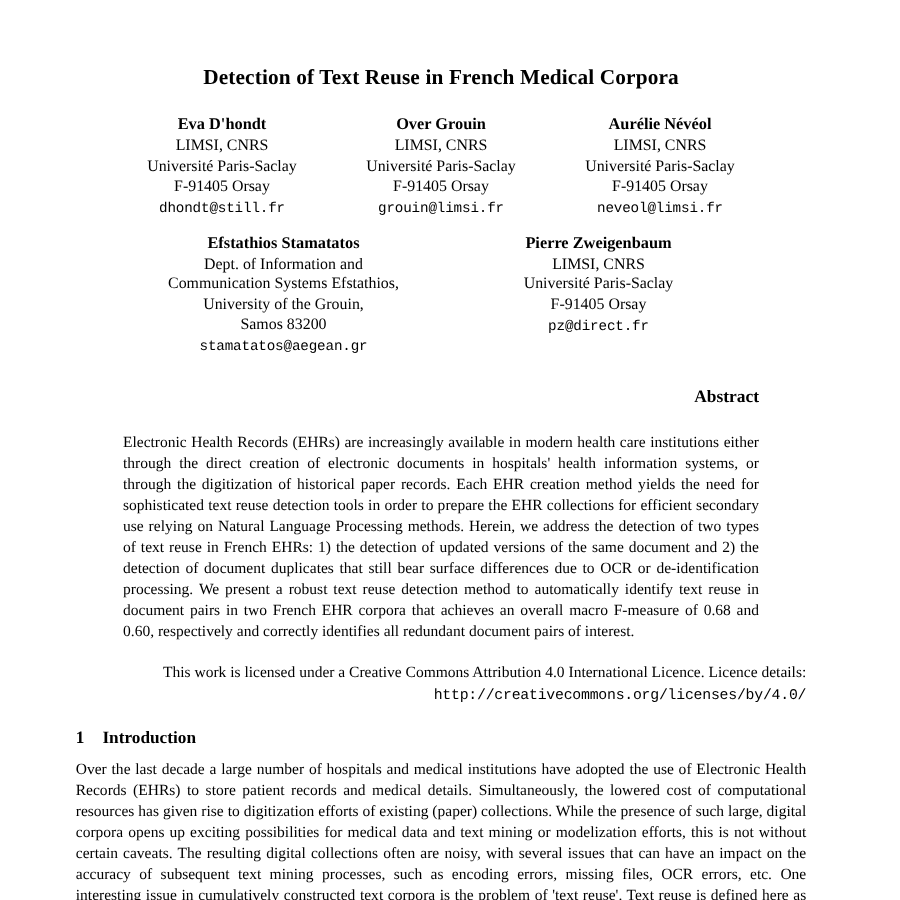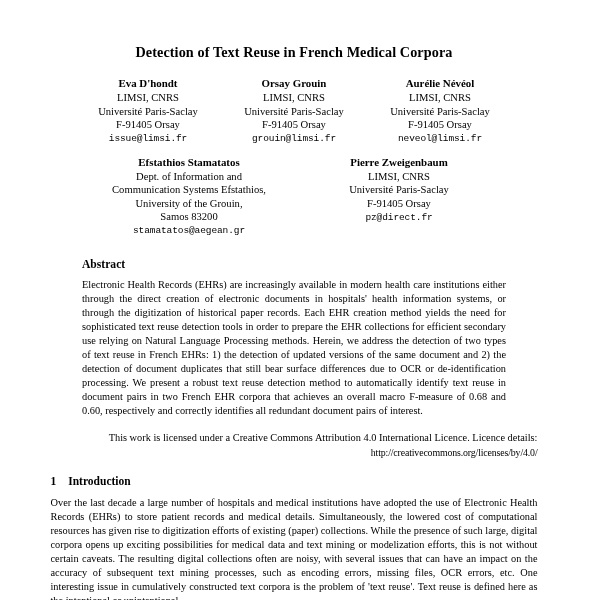--- a/index.html
+++ b/index.html
@@ -79,24 +79,24 @@
     margin-top: 1.5px;
   }
 
   
   .abstract-block {
     margin: 0 auto;
     width: 424px;
     padding-top: 21px;
   }
   .abstract-heading {
-    text-align: left;
+    text-align: right;
     font-weight: bold;
     font-size: 11.6px;
-    margin: 0 0 7px 0;
+    margin: 0 0 18px 0;
   }
   .abstract-text {
     font-size: 10.35px;
     line-height: 1.355;
     text-align: justify;
     text-justify: inter-word;
     margin: 0;
     hyphens: none;
   }
 
@@ -104,21 +104,21 @@
   .license {
     width: 487px;
     margin: 0 auto;
     padding-top: 13px;
     font-size: 10.35px;
     line-height: 1.33;
     text-align: right;
   }
   .license-url {
     display: block;
-    font-family: Liberation Serif, serif;
+    font-family: Liberation Mono, monospace;
     font-size: 9.9px;
     letter-spacing: -0.15px;
     padding-left: 3px;
     margin-top: 1px;
   }
 
   
   .section-wrap {
     width: 487px;
     margin: 0 auto;
@@ -147,24 +147,24 @@
 <div class="page">
 
   <h1 class="title">Detection of Text Reuse in French Medical Corpora</h1>
 
   <div class="authors-row authors-row-1">
     <div class="author">
       <span class="author-name">Eva D'hondt</span>
       <span class="affil-line">LIMSI, CNRS</span>
       <span class="affil-line">Université Paris-Saclay</span>
       <span class="affil-line">F-91405 Orsay</span>
-      <span class="author-email">issue@limsi.fr</span>
-    </div>
-    <div class="author">
-      <span class="author-name">Orsay Grouin</span>
+      <span class="author-email">dhondt@still.fr</span>
+    </div>
+    <div class="author">
+      <span class="author-name">Over Grouin</span>
       <span class="affil-line">LIMSI, CNRS</span>
       <span class="affil-line">Université Paris-Saclay</span>
       <span class="affil-line">F-91405 Orsay</span>
       <span class="author-email">grouin@limsi.fr</span>
     </div>
     <div class="author">
       <span class="author-name">Aurélie Névéol</span>
       <span class="affil-line">LIMSI, CNRS</span>
       <span class="affil-line">Université Paris-Saclay</span>
       <span class="affil-line">F-91405 Orsay</span>

